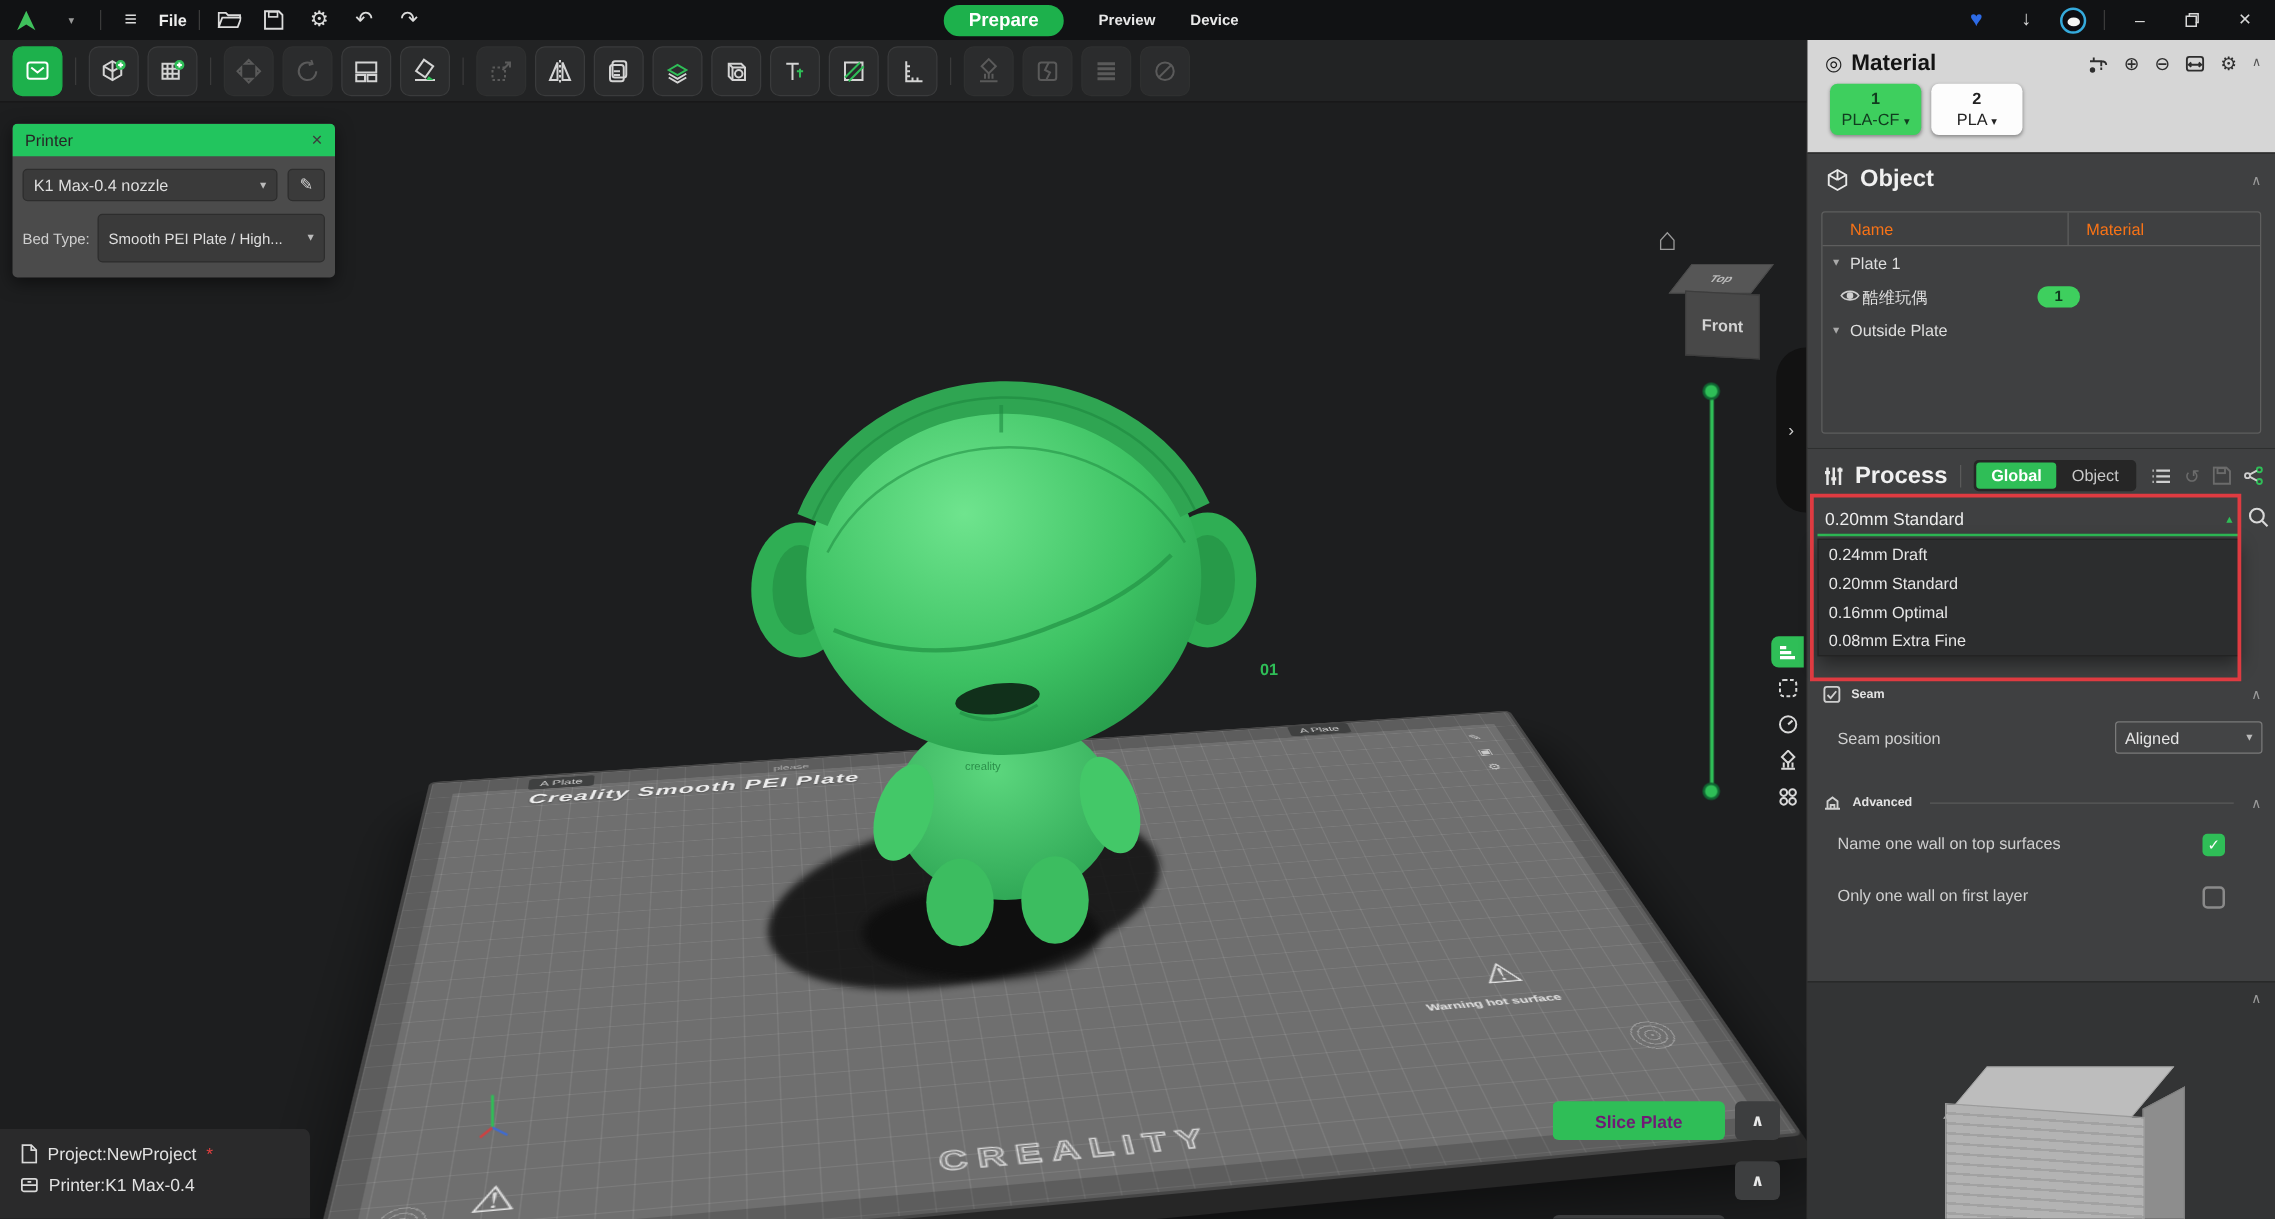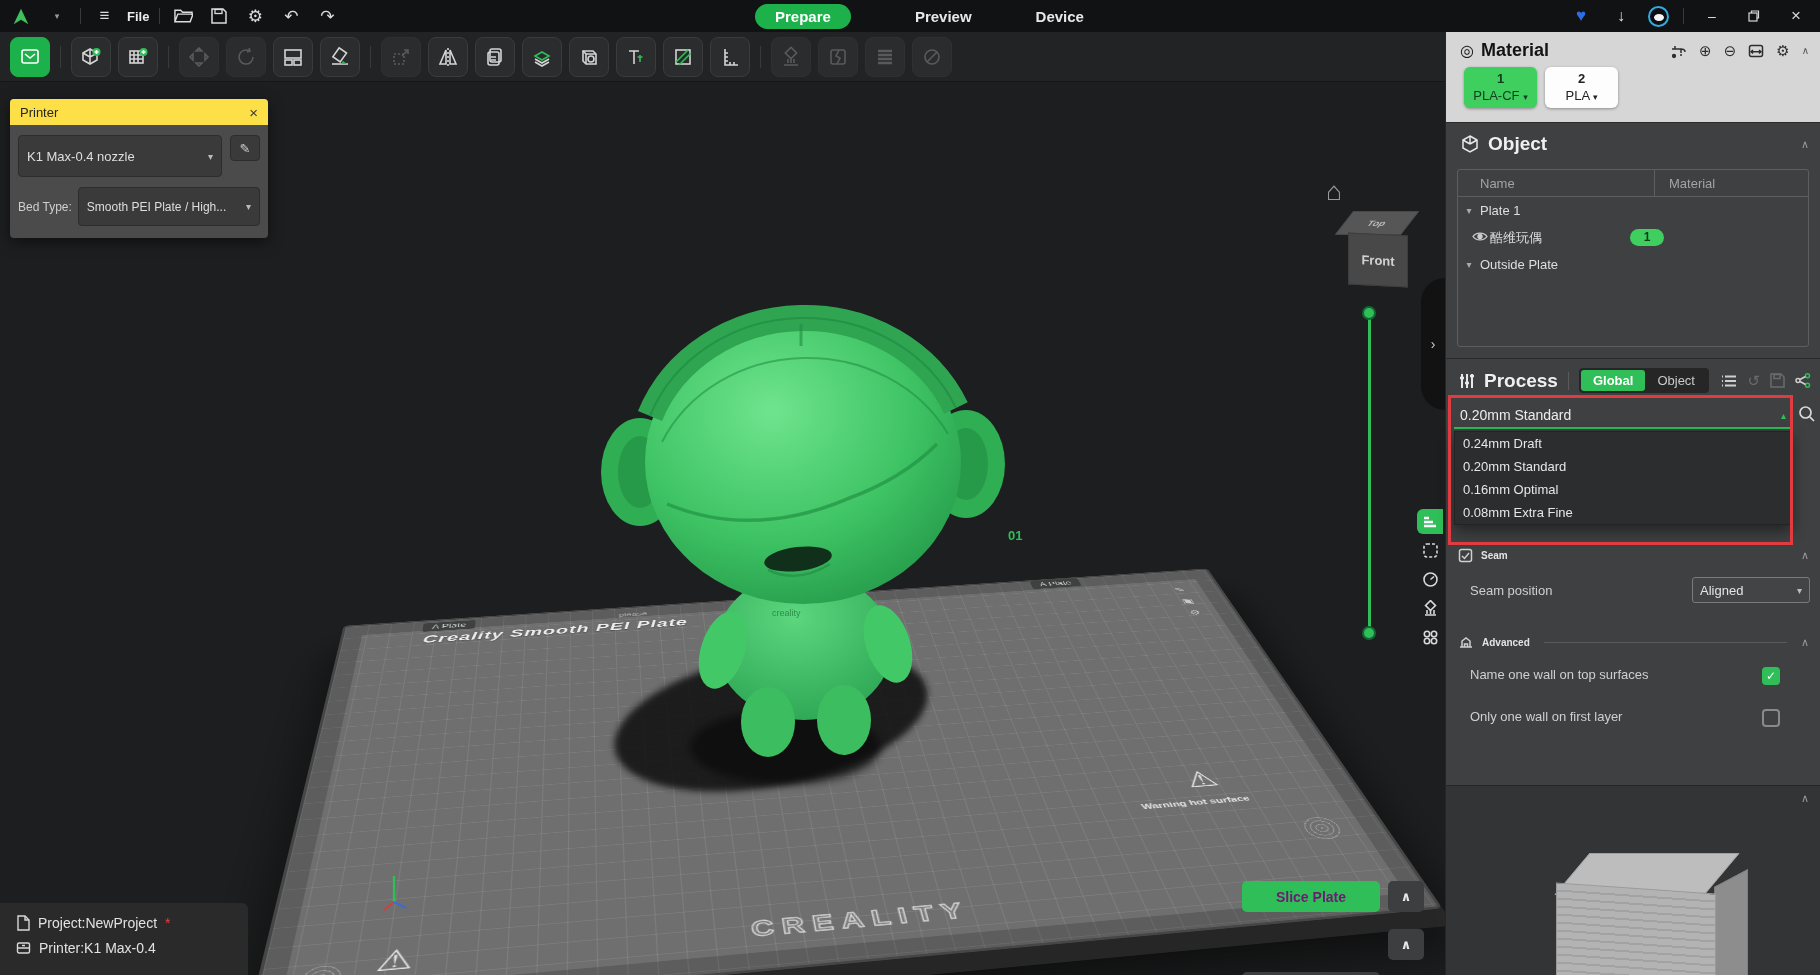--- a/index.html
+++ b/index.html
@@ -11,21 +11,21 @@
   #topbar { position:absolute; left:0; top:0; width:1820px; height:32px; background:#111214;
     display:flex; align-items:center; color:#e6e6e6; z-index:60; }
   .tb-left { display:flex; align-items:center; gap:10px; padding-left:8px; }
   .vsep { width:1px; height:16px; background:#3a3a3a; }
   .tb-ic { width:26px; height:24px; display:flex; align-items:center; justify-content:center;
     color:#dcdcdc; font-size:15px; cursor:default; }
   .menu-glyph { font-size:17px; letter-spacing:-1px; }
   .file-label { font-size:13px; font-weight:bold; color:#ececec; }
   #center-tabs { position:absolute; left:755px; top:0; height:32px; display:flex; align-items:center; gap:28px; }
   .tab-pill { background:#1db14c; color:#fff; font-weight:bold; font-size:15px; padding:4px 20px; border-radius:15px; }
-  .tab-plain { color:#e8e8e8; font-weight:bold; font-size:15px;margin-left:36px; }
+  .tab-plain { color:#e8e8e8; font-weight:bold; font-size:12px; }
   .tb-right { position:absolute; right:0; top:0; height:32px; display:flex; align-items:center; gap:14px; padding-right:10px; }
   .avatar { width:21px; height:21px; border-radius:50%; border:2px solid #35aadc; background:#0d0d12; position:relative; }
   .avatar::after { content:""; position:absolute; left:4px; top:6px; width:10px; height:7px; border-radius:50%; background:#f5f5f5; }
   .heart { color:#2e6be6; font-size:17px; }
   .win-btn { width:28px; height:24px; display:flex; align-items:center; justify-content:center; color:#d8d8d8; font-size:14px; }
 
   
   #toolbar { position:absolute; left:0; top:32px; width:1445px; height:50px; background:#222324;
     display:flex; align-items:center; gap:7px; padding-left:10px; z-index:20; border-bottom:1px solid #161616; }
   .tool { width:40px; height:40px; border-radius:8px; background:#2b2c2d; border:1px solid #3a3b3c;
@@ -84,27 +84,27 @@
   #panel-notch { position:absolute; left:1421px; top:196px; width:24px; height:132px; background:#121212;
     border-radius:66px 0 0 66px; display:flex; align-items:center; justify-content:center; color:#cfcfcf; font-size:14px; }
   #side-strip { position:absolute; left:1417px; top:427px; display:flex; flex-direction:column; gap:4px; }
   .strip-btn { width:26px; height:25px; display:flex; align-items:center; justify-content:center; color:#d8d8d8; }
   .strip-btn.on { background:#2fbe57; border-radius:6px 0 0 6px; color:#fff; }
   .strip-btn svg { stroke:currentColor; fill:none; stroke-width:1.6; }
 
   
   #printer-panel { position:absolute; left:10px; top:17px; width:258px; background:#4b4b4b;
     border-radius:4px; box-shadow:0 4px 14px rgba(0,0,0,.5); overflow:hidden; }
-  .pp-head { height:26px; background:#fde047; display:flex; align-items:center; justify-content:space-between;
+  .pp-head { height:26px; background:#22c55e; display:flex; align-items:center; justify-content:space-between;
     padding:0 10px; color:#262626; font-size:13px; }
   .pp-close { color:#3c3c3c; font-size:15px; }
   .pp-body { padding:10px 8px 12px 8px; }
   .pp-row1 { display:flex; gap:8px; }
   .dd { background:#3a3a3a; border:1px solid #2d2d2d; border-radius:4px; color:#dedede; font-size:13px;
-    display:flex; align-items:center; justify-content:space-between; padding:0 8px; height:42px; }
+    display:flex; align-items:center; justify-content:space-between; padding:0 8px; height:26px; }
   .pp-printer { flex:1; }
   .pp-edit { width:30px; height:26px; background:#3a3a3a; border:1px solid #2d2d2d; border-radius:4px;
     color:#cfcfcf; display:flex; align-items:center; justify-content:center; font-size:13px; }
   .pp-row2 { display:flex; align-items:center; gap:6px; margin-top:10px; }
   .pp-bed-label { color:#cfcfcf; font-size:12px; white-space:nowrap; }
   .pp-bed { flex:1; height:39px; font-size:12px; }
   .dd-arrow { color:#bbb; font-size:10px; margin-left:6px; }
 
   
   #status-box { position:absolute; left:0; top:821px; width:248px; height:72px; background:#2a2a2b;
@@ -134,21 +134,21 @@
   .mat-tools svg { stroke:#2e2e2e; fill:none; stroke-width:1.5; }
   .mat-chips { display:flex; gap:8px; padding:6px 0 0 18px; }
   .chip { width:73px; height:41px; border-radius:6px; display:flex; flex-direction:column; align-items:center;
     justify-content:center; font-size:13px; line-height:1.3; box-shadow:0 1px 3px rgba(0,0,0,.35); }
   .chip-green { background:#3ecf5e; color:#113c1f; }
   .chip-white { background:#fdfdfd; color:#222; }
   .chip b { font-weight:bold; }
 
   #object-sec { position:absolute; left:0; top:90px; width:375px; height:236px; background:#3f4041; border-top:1px solid #2a2a2a; }
   .obj-table { position:absolute; left:11px; top:46px; width:352px; height:178px; border:1px solid #5e5e5e; border-radius:3px; }
-  .obj-hrow { display:flex; height:27px; border-bottom:1px solid #5e5e5e; color:#a3a3a3; font-size:13px; align-items:center; }
+  .obj-hrow { display:flex; height:27px; border-bottom:1px solid #5e5e5e; color:#f97316; font-size:13px; align-items:center; }
   .obj-hname { width:196px; padding-left:22px; }
   .obj-hmat { padding-left:14px; border-left:1px solid #5e5e5e; height:100%; display:flex; align-items:center; flex:1; }
   .obj-row { display:flex; align-items:center; height:27px; color:#dedede; font-size:13px; }
   .obj-caret { width:22px; text-align:center; color:#a9a9a9; font-size:10px; }
   .obj-eye { width:18px; margin-left:14px; }
   .obj-eye svg { stroke:#cfcfcf; fill:none; stroke-width:1.3; }
   .mat-badge { margin-left:88px; background:#3ecf5e; color:#0f3a1e; font-size:12px; font-weight:bold;
     width:34px; height:17px; border-radius:9px; text-align:center; line-height:17px; }
 
   #process-sec { position:absolute; left:0; top:326px; width:375px; height:427px; background:#3f4041; border-top:1px solid #2a2a2a; }

